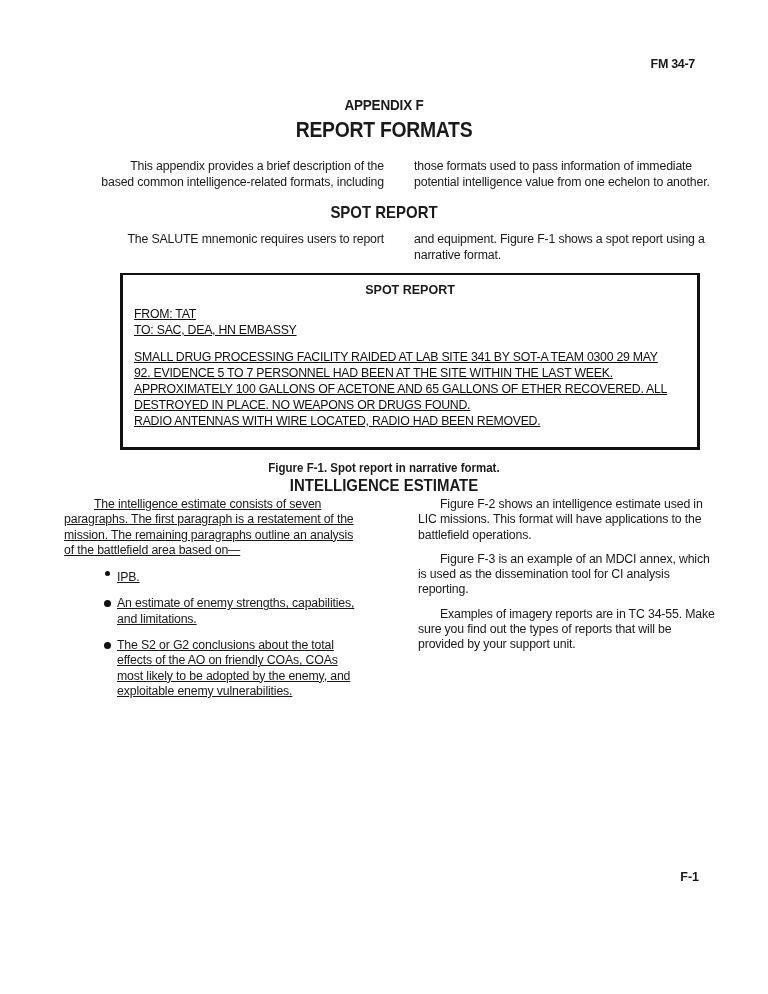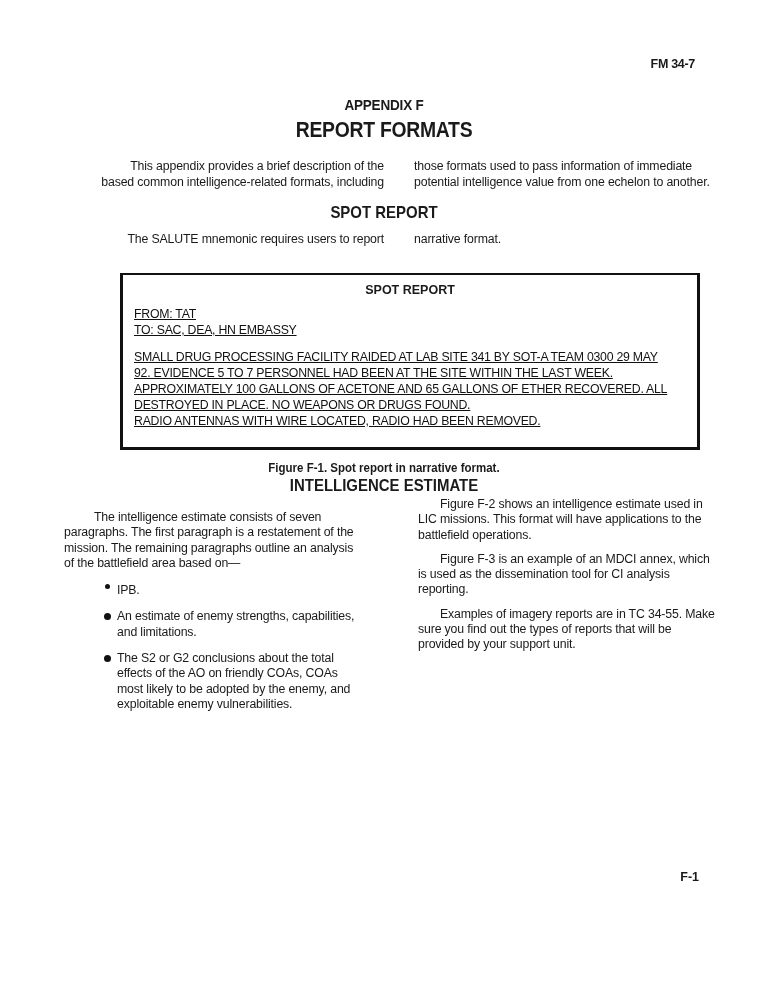--- a/index.html
+++ b/index.html
@@ -81,25 +81,26 @@
     .caption {
       left: 0; width: 768px;
       top: 461px;
       text-align: center;
       font-size: 12.5px;
       font-weight: bold;
       transform: scaleX(0.92);
     }
     .est-left {
       left: 94px;
-      top: 510px;
+      top: 497px;
       width: 298px;
       font-size: 12.3px;
       line-height: 15.3px;
       letter-spacing: -0.15px;
+      text-decoration: underline;
     }
     .est-left p { margin: 0; }
     .bullet-list {
       list-style: none;
       padding: 0;
       margin: 12px 0 4px 0;
     }
     .bullet-item {
       position: relative;
       padding-left: 23px;
@@ -148,20 +149,21 @@
 <div class="abs" style="left:414px; top:159px; width:330px; font-size:12.3px; line-height:15.5px; letter-spacing:-0.15px;">
   <div>those formats used to pass information of immediate</div>
   <div>potential intelligence value from one echelon to another.</div>
 </div>
 
 <div class="abs section-title" style="top:203px;">SPOT REPORT</div>
 <div class="abs" style="left:64px; top:232px; width:320px; font-size:12.3px; line-height:15.5px; text-align:right; letter-spacing:-0.15px;">
   <div>The SALUTE mnemonic requires users to report</div>
 </div>
 <div class="abs" style="left:414px; top:232px; width:330px; font-size:12.3px; line-height:15.5px; letter-spacing:-0.15px;">
+  <div>and equipment. Figure F-1 shows a spot report using a</div>
   <div>narrative format.</div>
 </div>
 
 <div class="abs report-box">
   <div class="report-title">SPOT REPORT</div>
   <div class="report-line" style="top:32px;">FROM:  TAT</div>
   <div class="report-line" style="top:48px;">TO:  SAC, DEA, HN EMBASSY</div>
   <div class="report-line" style="top:75px;">SMALL DRUG PROCESSING FACILITY RAIDED AT LAB SITE 341 BY SOT-A TEAM 0300 29 MAY</div>
   <div class="report-line" style="top:91px;">92.  EVIDENCE 5 TO 7 PERSONNEL HAD BEEN AT THE SITE WITHIN THE LAST WEEK.</div>
   <div class="report-line" style="top:107px;">APPROXIMATELY 100 GALLONS OF ACETONE AND 65 GALLONS OF ETHER RECOVERED.  ALL</div>

